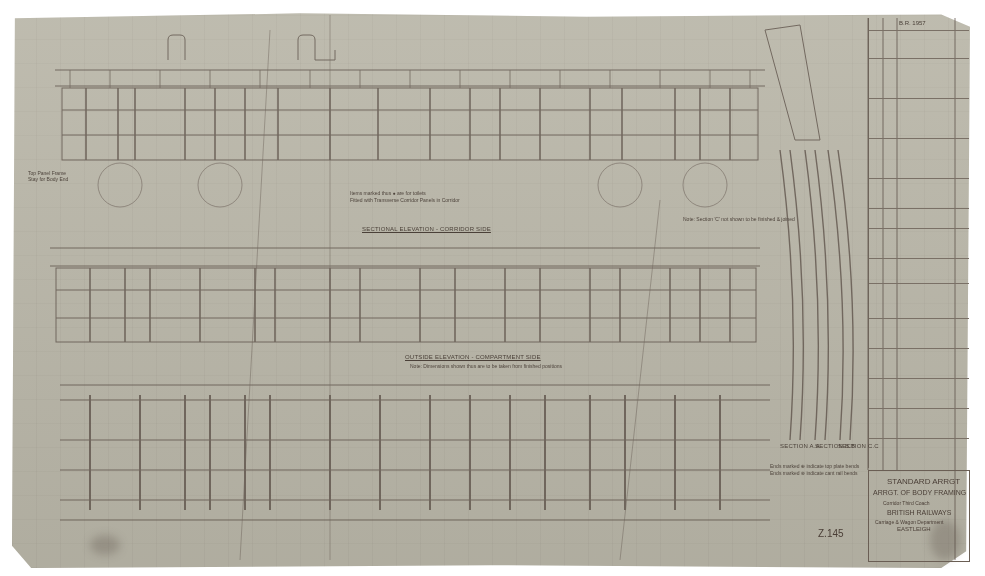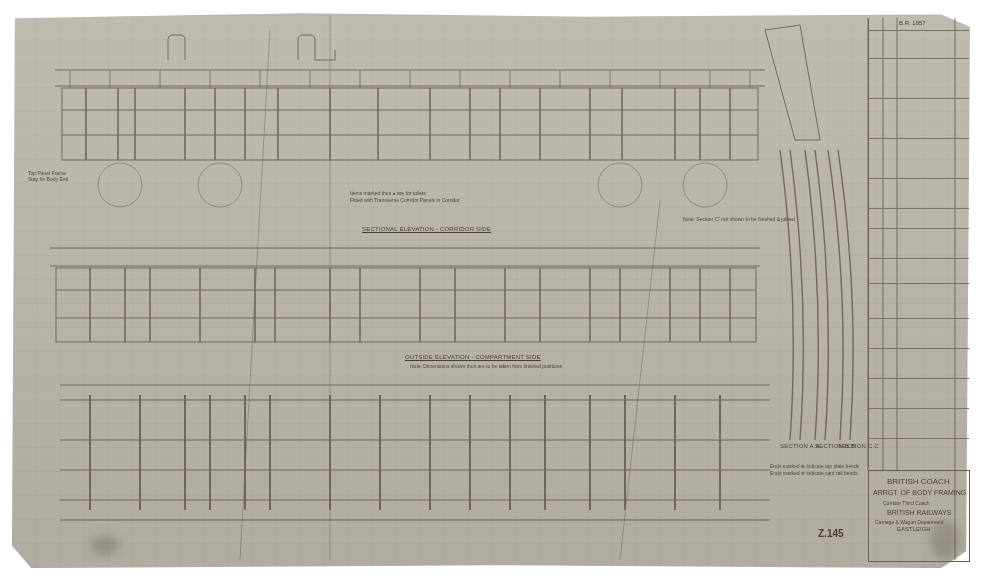--- a/index.html
+++ b/index.html
@@ -17,21 +17,21 @@
   svg.draw { position:absolute; left:0; top:0; }
   .lbl { position:absolute; font-size:6px; color:#4a4038; letter-spacing:0.2px; white-space:nowrap; }
   .title-block { position:absolute; left:868px; top:470px; width:100px; height:90px;
                  border:1px solid #6a5e54; }
   .tb-line { position:absolute; left:4px; font-size:7px; color:#4a3e36; white-space:nowrap; }
   .rev-table { position:absolute; left:868px; top:18px; width:100px; height:450px;
                border-left:1px solid #6e645a; }
   .rev-row { position:absolute; left:0; width:100px; border-top:1px solid #7a7066; height:1px; }
   .rev-head { position:absolute; left:30px; top:2px; font-size:6px; color:#4a4038; }
   .note { position:absolute; font-size:5px; color:#4e443c; line-height:6px; }
-  .drawing-no { position:absolute; left:818px; top:528px; font-size:10px; color:#4a3e36;font-weight:bold; }
+  .drawing-no { position:absolute; left:818px; top:528px; font-size:10px; color:#4a3e36; }
 </style>
 </head>
 <body>
 
 <div class="sheet"></div>
 <div class="stain" style="left:90px;top:535px;width:30px;height:20px;"></div>
 <div class="stain" style="left:930px;top:520px;width:30px;height:40px;"></div>
 
 <svg class="draw" width="985" height="576">
   <g stroke="#5a4e46" fill="none" stroke-width="1" opacity="0.75">
@@ -180,21 +180,21 @@
 <div class="note" style="left:683px;top:216px;">Note: Section 'C' not shown to be finished &amp; joined</div>
 <div class="note" style="left:770px;top:463px;">Ends marked ⊕ indicate top plate bends</div>
 <div class="note" style="left:770px;top:470px;">Ends marked ⊗ indicate cant rail bends</div>
 <div class="note" style="left:28px;top:170px;">Top Panel Frame</div>
 <div class="note" style="left:28px;top:176px;">Stay for Body End</div>
 <div class="lbl" style="left:780px;top:443px;">SECTION A.A</div>
 <div class="lbl" style="left:815px;top:443px;">SECTION B.B</div>
 <div class="lbl" style="left:838px;top:443px;">SECTION C.C</div>
 
 <div class="title-block">
-  <div class="tb-line" style="top:6px;left:18px;font-size:8px;">BRITISH COACH</div>
+  <div class="tb-line" style="top:6px;left:18px;font-size:8px;">STANDARD ARRGT</div>
   <div class="tb-line" style="top:18px;">ARRGT. OF BODY FRAMING</div>
   <div class="tb-line" style="top:29px;left:14px;font-size:5px;">Corridor Third Coach</div>
   <div class="tb-line" style="top:38px;left:18px;">BRITISH RAILWAYS</div>
   <div class="tb-line" style="top:48px;left:6px;font-size:5px;">Carriage &amp; Wagon Department</div>
   <div class="tb-line" style="top:55px;left:28px;font-size:6px;">EASTLEIGH</div>
 </div>
 
 <div class="drawing-no">Z.145</div>
 
 </body></html>

